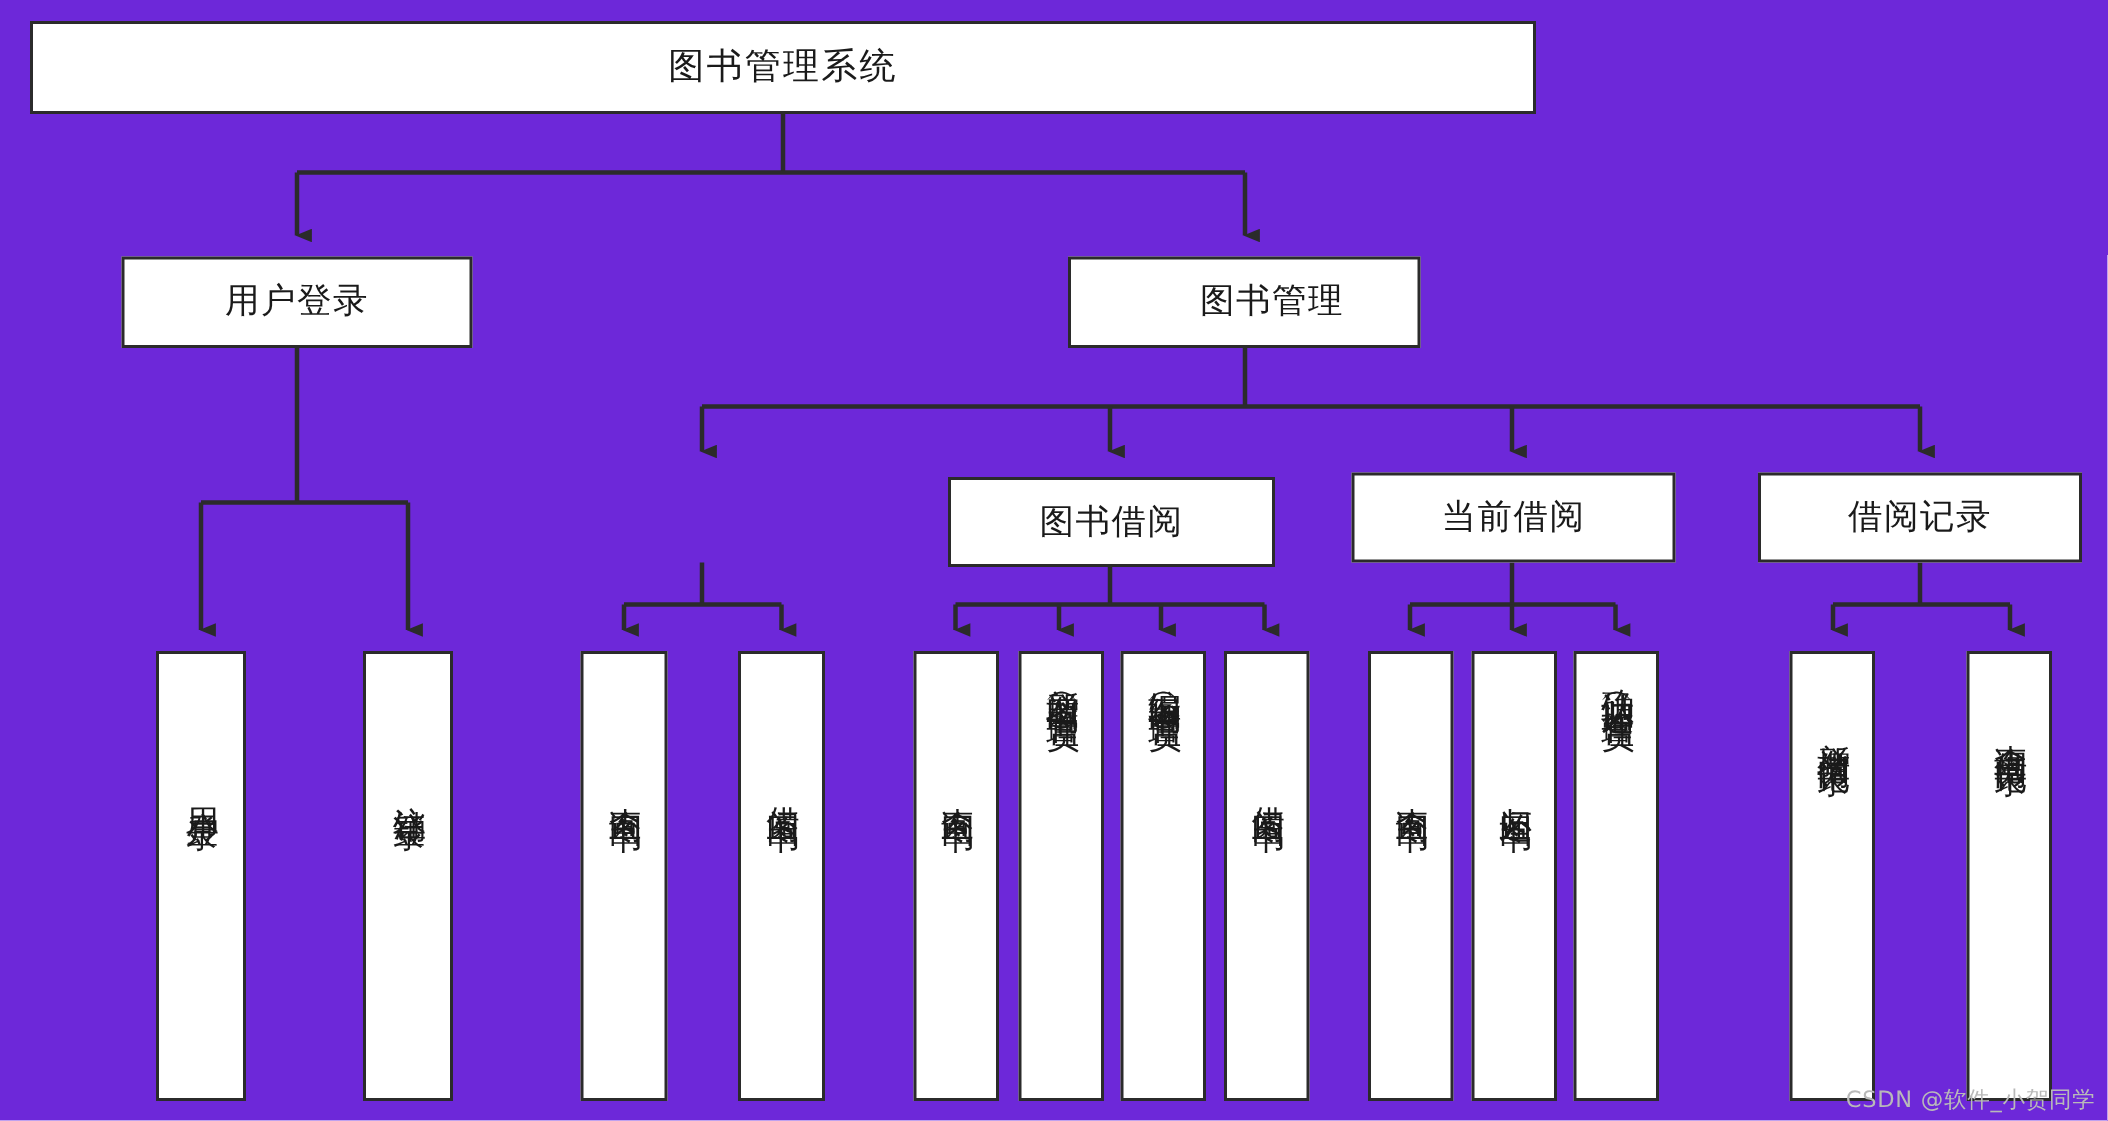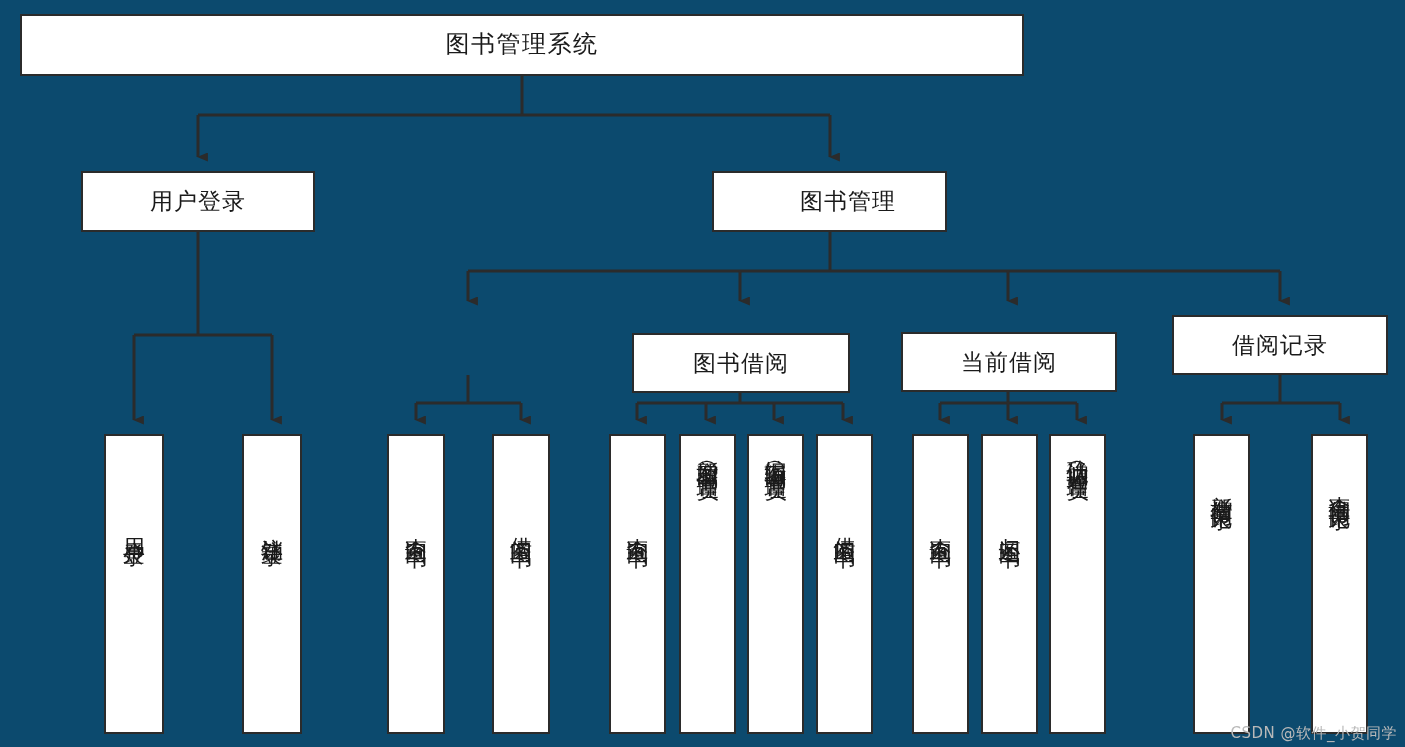--- a/index.html
+++ b/index.html
@@ -8,21 +8,21 @@
     padding: 0;
     background: #ffffff;
   }
   body {
     font-family: "DejaVu Sans", "Liberation Sans", sans-serif;
   }
   #canvas {
     position: relative;
     width: 1405px;
     height: 747px;
-    background: #0c4a6e;
+    background: #6d28d9;
     overflow: hidden;
     text-decoration: underline;
   }
   #svg-layer {
     position: absolute;
     left: 0;
     top: 0;
     width: 1405px;
     height: 747px;
   }
@@ -145,25 +145,25 @@
 
   <div class="node horiz" style="left:81px; top:171px; width:234px; height:61px;">
     <span class="node-label">用户登录</span>
   </div>
 
   <div class="node horiz" style="left:712px; top:171px; width:235px; height:61px;padding-left:37px;">
     <span class="node-label">图书管理</span>
   </div>
 
 
-  <div class="node horiz" style="left:632px; top:333px; width:218px; height:60px;">
+  <div class="node horiz" style="left:632px; top:318px; width:218px; height:60px;">
     <span class="node-label">图书借阅</span>
   </div>
 
-  <div class="node horiz" style="left:901px; top:332px; width:216px; height:60px;">
+  <div class="node horiz" style="left:901px; top:315px; width:216px; height:60px;">
     <span class="node-label">当前借阅</span>
   </div>
 
   <div class="node horiz" style="left:1172px; top:315px; width:216px; height:60px;">
     <span class="node-label">借阅记录</span>
   </div>
 
   <div class="node vert mid2" style="left:104px; top:434px; width:60px; height:300px;">
     <span class="node-label">用户登录</span>
   </div>

